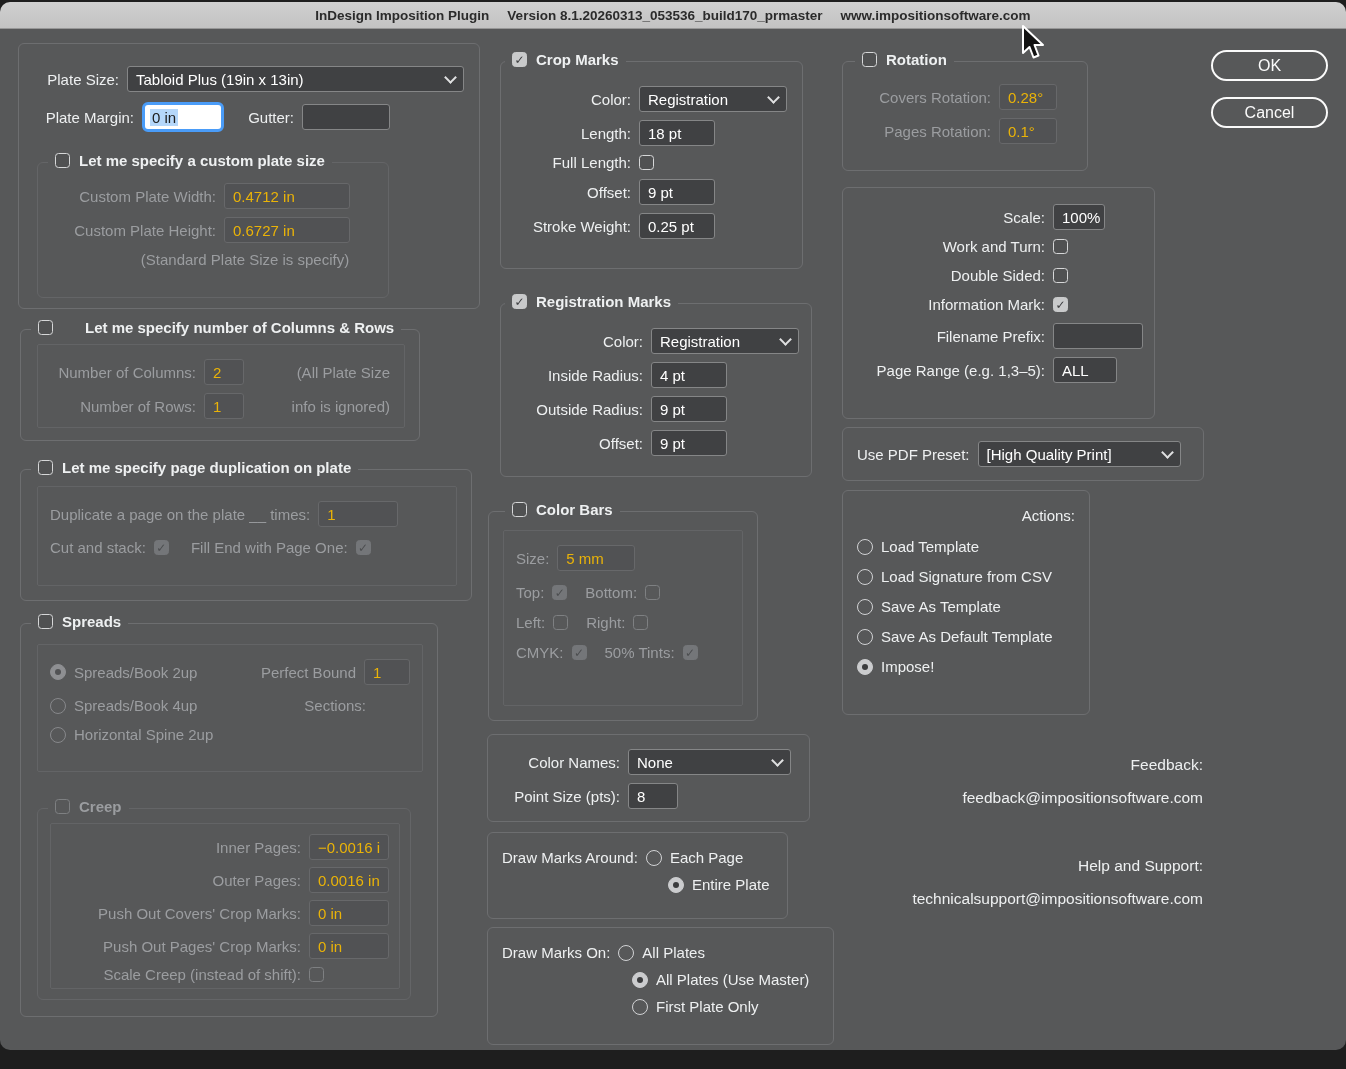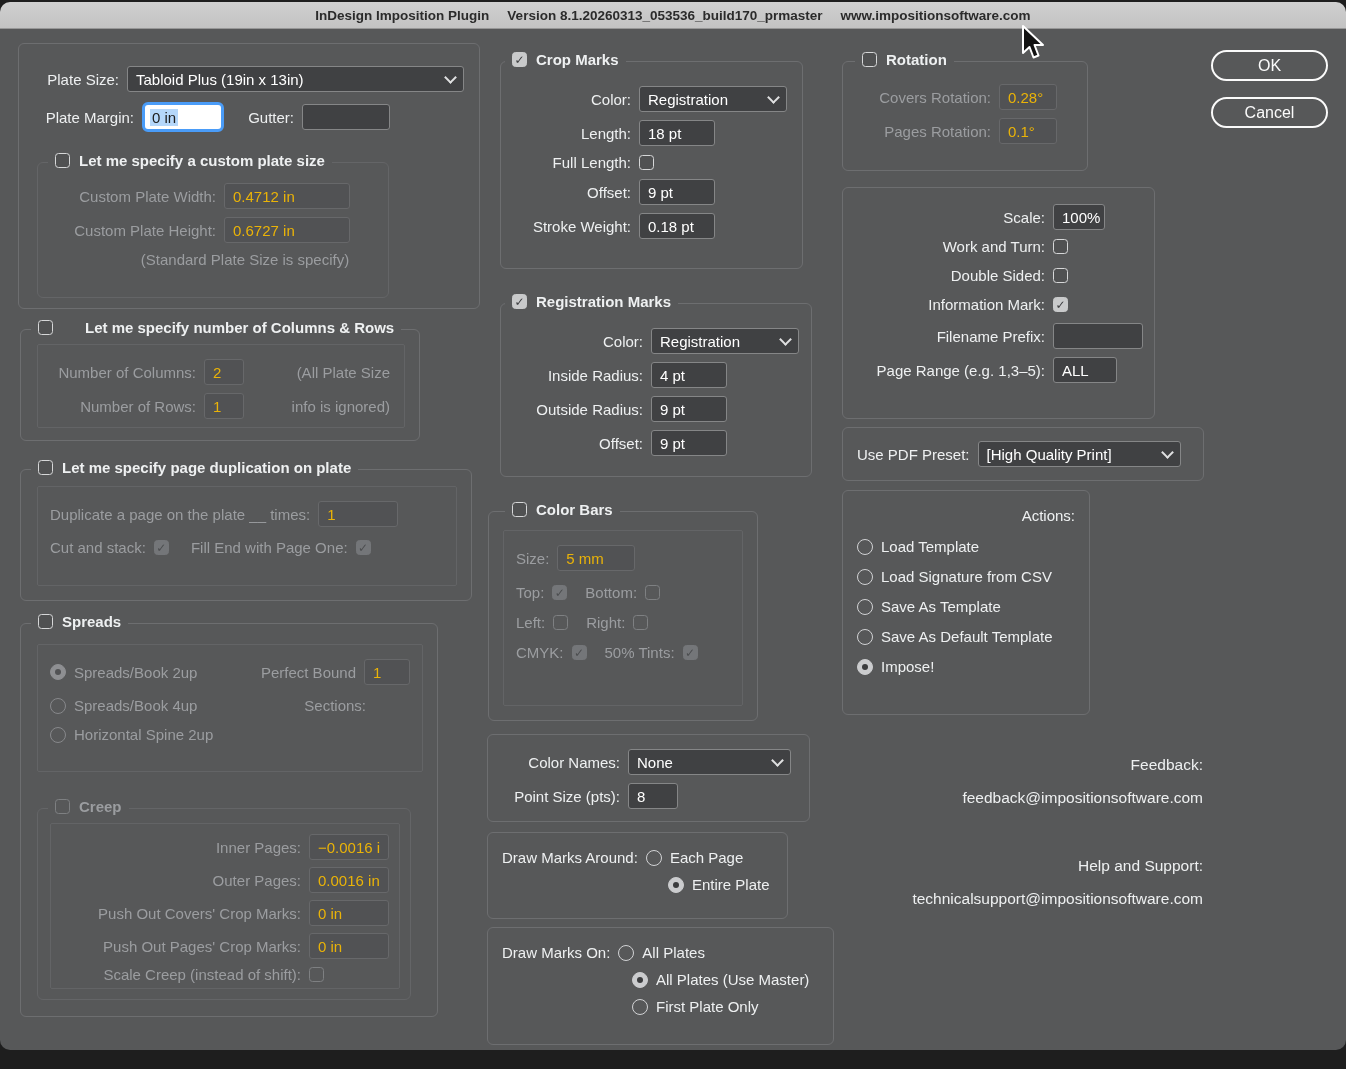--- a/index.html
+++ b/index.html
@@ -231,21 +231,21 @@
       </div>
       <div class="frow" style="margin:0 12px 8px 12px;">
         <span class="lbl" style="width:118px;">Offset:</span>
         <div class="inp" style="width:76px;">
           <span>9 pt</span>
         </div>
       </div>
       <div class="frow" style="margin:0 12px 8px 12px;">
         <span class="lbl" style="width:118px;">Stroke Weight:</span>
         <div class="inp" style="width:76px;">
-          <span>0.18 pt</span>
+          <span>0.25 pt</span>
         </div>
       </div>
     </div>
 
     <div class="box" style="left:500px;top:274px;width:312px;height:174px;">
       <div class="legend" style="left:4px;">
         <span class="cb checked"></span>
         <span class="ltxt">Registration Marks</span>
       </div>
       <div class="frow" style="margin:24px 12px 8px 12px;">

